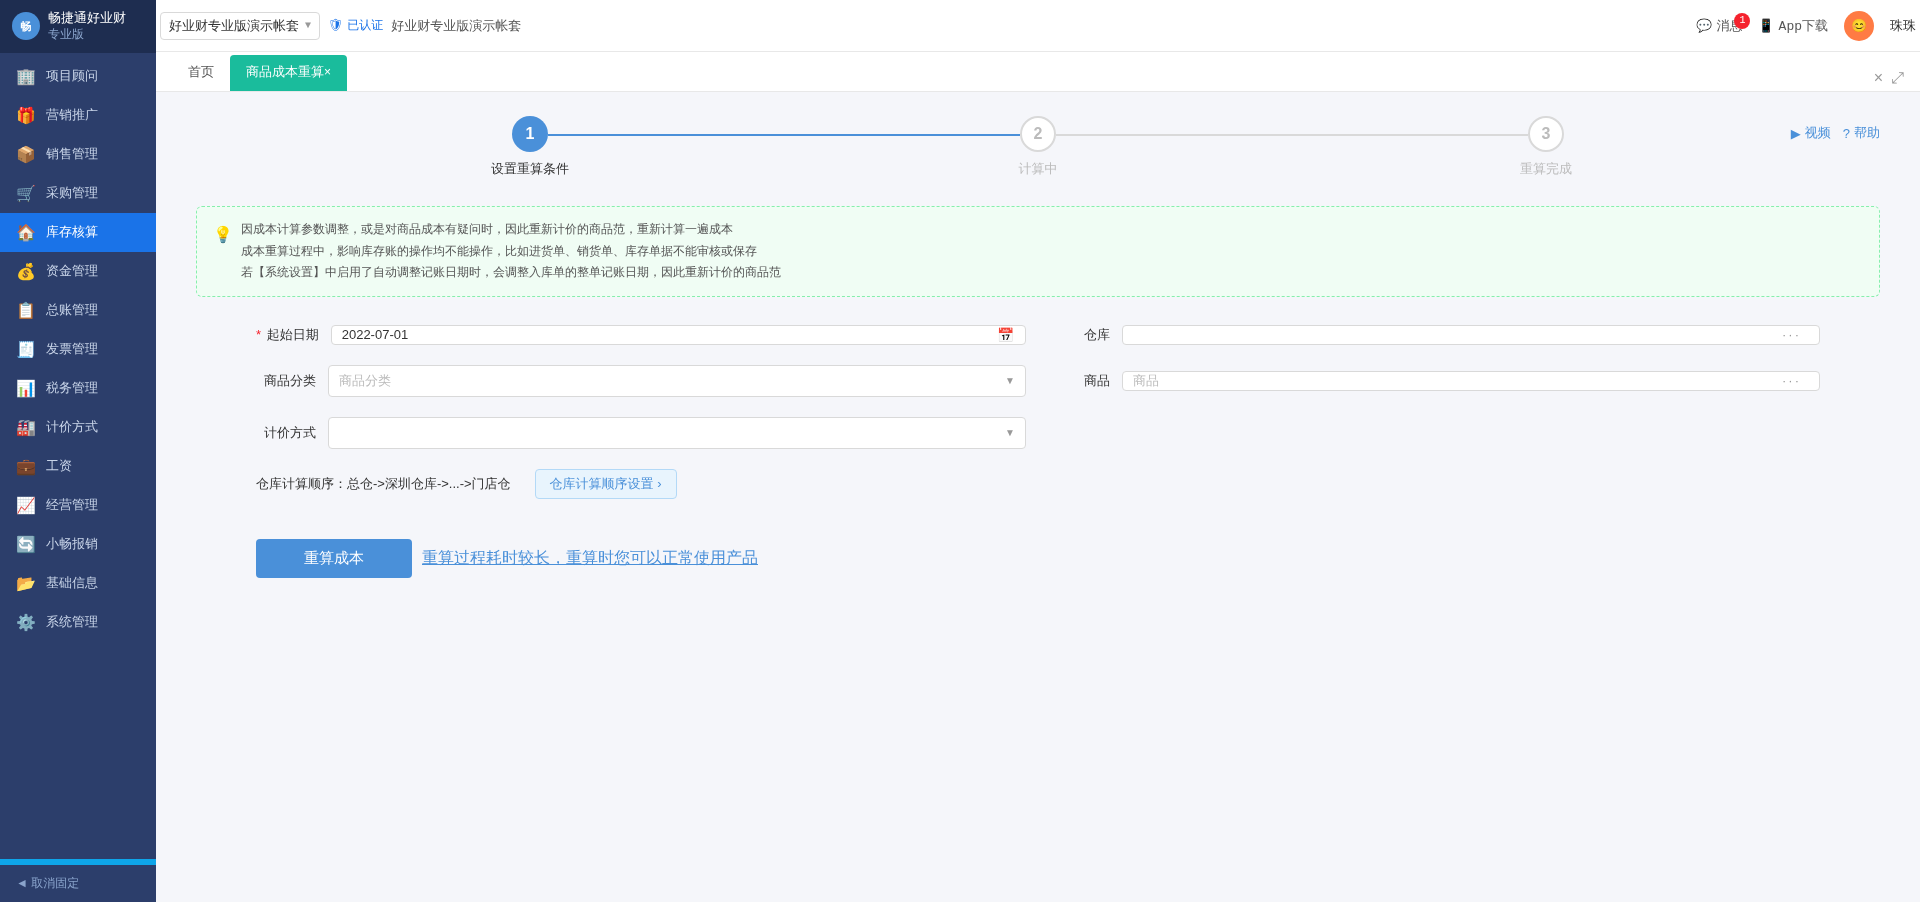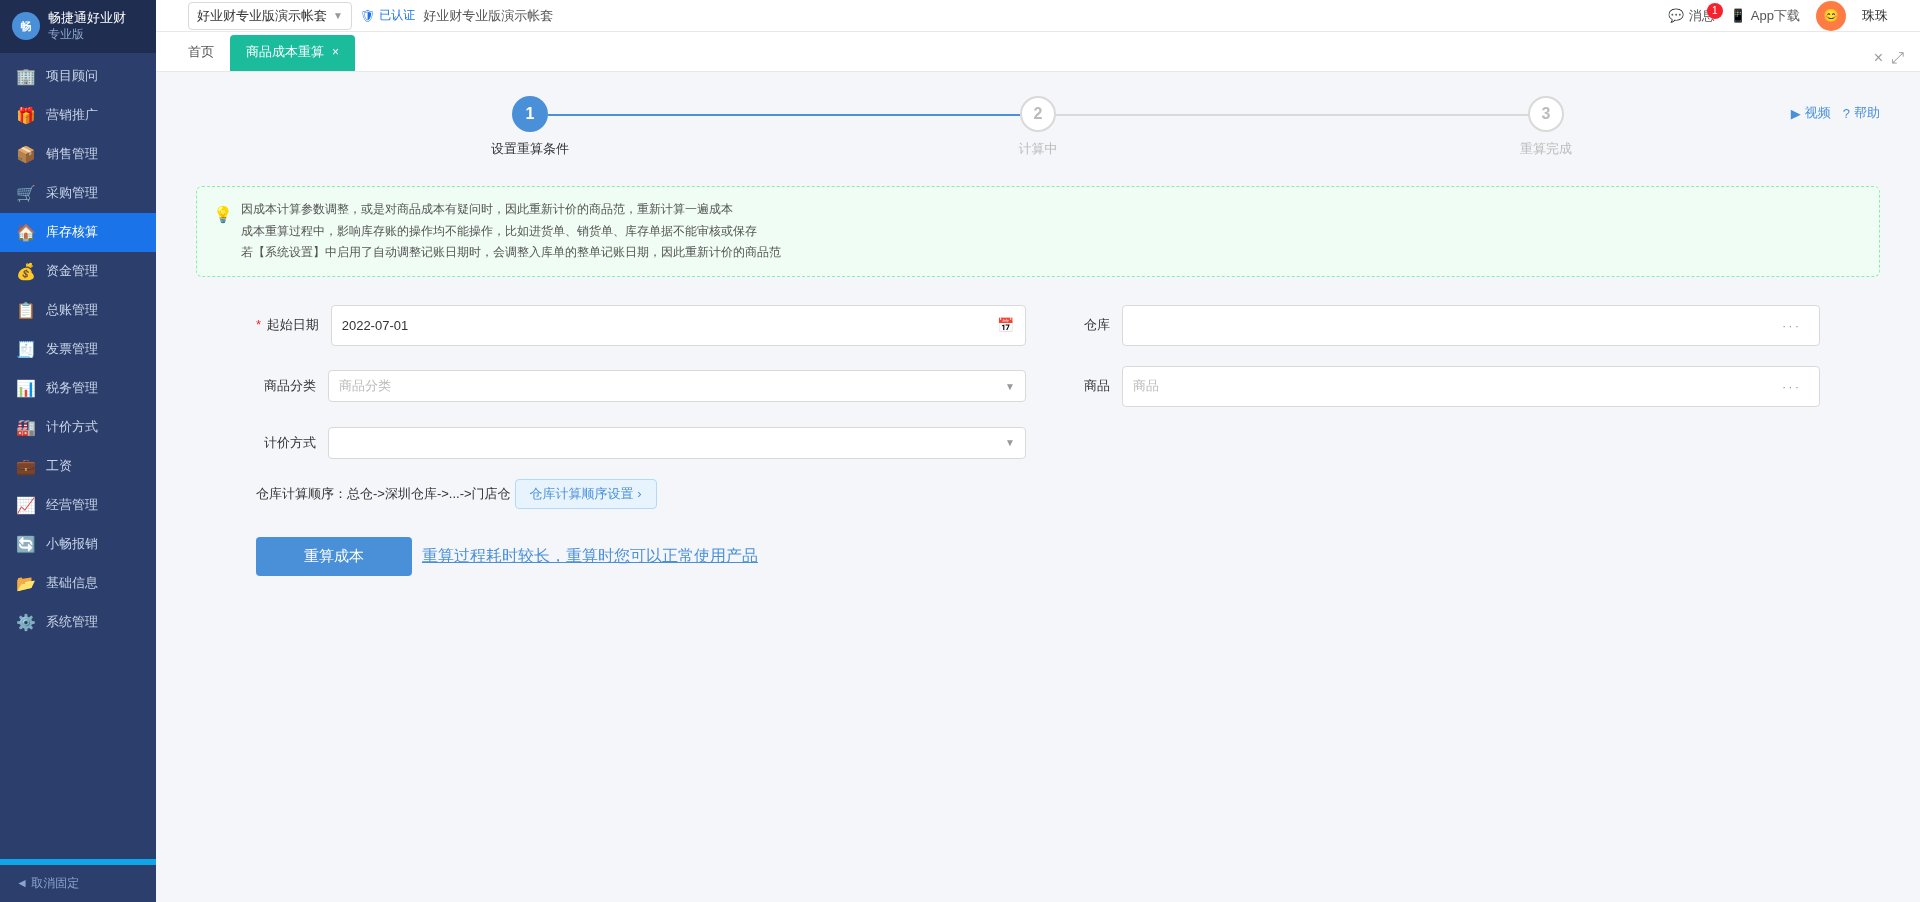--- a/index.html
+++ b/index.html
@@ -60,26 +60,27 @@
       display: flex;
       flex-direction: column;
       background: #f0f2f5;
       overflow: hidden;
     }
 
     
     .topbar {
       background: #fff;
       border-bottom: 1px solid #e8e8e8;
-      padding: 0 32px;
-      height: 32px;
+      padding: 0 4px;
+      height: 52px;
       display: flex;
       align-items: center;
       justify-content: space-between;
       flex-shrink: 0;
+      font-family: Liberation Mono, monospace;
     }
     .topbar-left {
       display: flex; align-items: center; gap: 8px;
     }
     .account-selector {
       display: flex; align-items: center; gap: 6px;
       font-size: 13px; color: #333;
       padding: 4px 8px;
       border: 1px solid #d9d9d9;
       border-radius: 4px;
@@ -132,21 +133,21 @@
       color: #555;
       cursor: pointer;
       border-bottom: 2px solid transparent;
       white-space: nowrap;
     }
     .tab-item.active-tab {
       background: #1abc9c;
       color: #fff;
       border-radius: 4px 4px 0 0;
       border-bottom: 2px solid #1abc9c;
-      display: flex; align-items: center; gap: 8px; margin-top: 44px;
+      display: flex; align-items: center;  margin-top: 44px;
     }
     .tab-close { font-size: 12px; cursor: pointer; }
     .win-btn { font-size: 16px; color: #999; cursor: pointer; }
 
     
     .content-area {
       flex: 1;
       overflow-y: auto;
       padding: 24px 40px;
       background: #f5f6fa;
@@ -231,21 +232,21 @@
     .form-label {
       font-size: 13px;
       color: #333;
       white-space: nowrap;
       min-width: 60px;
       text-align: right;
     }
     .required-star { color: #f5222d; margin-right: 2px; }
     .form-input {
       flex: 1;
-      height: 41px;
+      height: 20px;
       border: 1px solid #d9d9d9;
       border-radius: 4px;
       padding: 0 10px;
       font-size: 13px;
       color: #333;
       background: #fff;
       display: flex; align-items: center; justify-content: space-between;
     }
     .form-input-text { color: #333; }
     .form-input .cal-icon { color: #4a90d9; font-size: 14px; }
@@ -262,22 +263,22 @@
       display: flex; align-items: center; justify-content: space-between;
       cursor: pointer;
     }
     .form-select .arrow-down { color: #999; font-size: 10px; }
     .form-group-blank { flex: 1; }
 
     
     .calc-order-row {
       display: flex;
       align-items: center;
-      gap: 4px;
-      margin-bottom: 28px;
+      gap: 24px;
+      margin-bottom: 40px;
     }
     .calc-order-label { font-size: 13px; color: #333; white-space: nowrap; }
     .calc-order-btn {
       background: #e8f4fd;
       border: 1px solid #b3d9f7;
       border-radius: 4px;
       padding: 5px 14px;
       font-size: 13px;
       color: #4a90d9;
       cursor: pointer;

